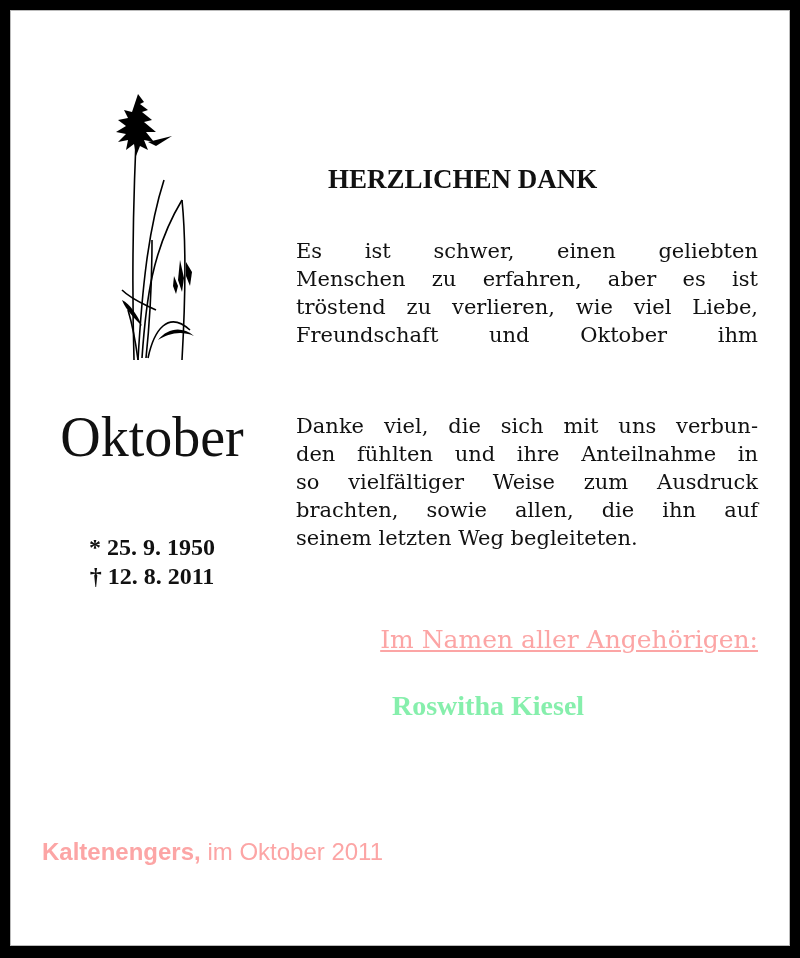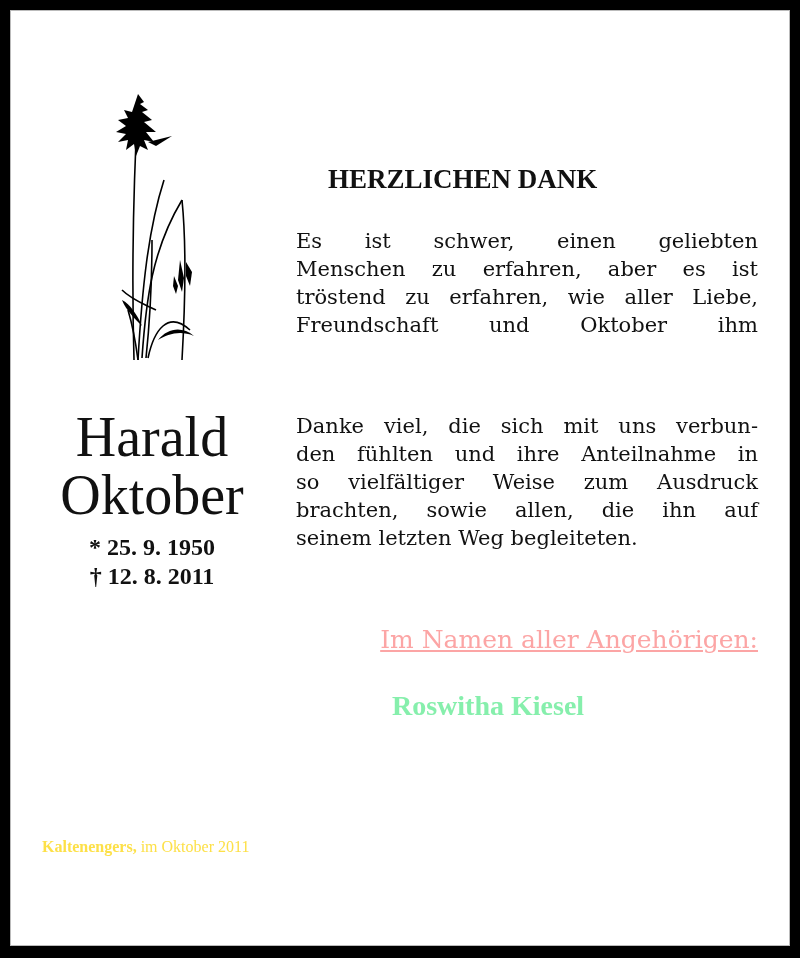--- a/index.html
+++ b/index.html
@@ -5,25 +5,25 @@
   html, body { margin:0; padding:0; }
   body { width:800px; height:958px; background:#000; position:relative; overflow:hidden; }
   .frame { position:absolute; left:10px; top:10px; width:780px; height:936px; background:#fff; box-shadow: inset 0 0 0 1px #bbb; }
   .plant { position:absolute; left:108px; top:90px; width:92px; height:272px; }
   .name { position:absolute; left:40px; top:408px; width:224px; text-align:center; font-family:"Liberation Serif", serif; font-size:56px; line-height:58px; color:#111; }
   .dates { position:absolute; left:40px; top:533px; width:224px; text-align:center; font-family:"Liberation Serif", serif; font-weight:bold; font-size:24px; line-height:29px; color:#111; }
   .title { position:absolute; left:296px; top:164px; font-family:"Liberation Serif", serif; font-weight:bold; font-size:27px; color:#111;margin-left:32px; }
   .para { position:absolute; left:296px; width:462px; font-family:"DejaVu Serif", serif; font-size:21px; line-height:28px; text-align:justify; color:#111; }
   .para span { display:block; text-align-last:justify; }
   .para span.last { text-align-last:left; }
-  .p1 { top:227px; }
+  .p1 { top:237px; }
   .p2 { top:412px; }
   .signoff { position:absolute; right:42px; top:625px; font-family:"DejaVu Serif", serif; font-size:25px; color:#fca5a5;text-decoration:underline; }
   .signer { position:absolute; left:392px; top:690px; font-family:"Liberation Serif", serif; font-weight:bold; font-size:28px; color:#86efac; }
-  .footer { position:absolute; left:42px; top:838px; font-family:Liberation Serif, serif; font-size:16px; color:#fde047; }
+  .footer { position:absolute; left:42px; top:838px; font-family:Liberation Sans, sans-serif; font-size:24px; color:#fca5a5; }
   .footer b { font-weight:bold; }
 </style>
 </head>
 <body>
 
 <div class="frame"></div>
 
 <svg class="plant" viewBox="0 0 92 272">
   <g stroke="#000" fill="none" stroke-width="1.6">
     <path d="M26 270 C24 200 24 120 30 10"></path>
@@ -40,35 +40,34 @@
     <path d="M40 52 l24 -6 l-16 10 z"></path>
     <path d="M14 210 C22 214 30 226 34 236 C26 228 18 220 14 210z"></path>
     <path d="M72 170 l4 18 l-2 14 l-4 -12 z"></path>
     <path d="M78 172 l6 10 l-2 14 l-4 -10 z"></path>
     <path d="M66 186 l4 10 l-2 8 l-3 -8 z"></path>
     <path d="M50 250 C60 238 74 236 86 246 C72 240 60 244 50 250z"></path>
   </g>
 </svg>
 
 <div class="name">
-  <div>Harald</div>
   <div>Oktober</div>
 </div>
 
 <div class="dates">
   <div>* 25. 9. 1950</div>
   <div>† 12. 8. 2011</div>
 </div>
 
 <div class="title">HERZLICHEN DANK</div>
 
 <div class="para p1">
   <span>Es ist schwer, einen geliebten</span>
   <span>Menschen zu erfahren, aber es ist</span>
-  <span>tröstend zu erfahren, wie aller Liebe,</span>
+  <span>tröstend zu verlieren, wie viel Liebe,</span>
   <span>Freundschaft und Oktober ihm</span>
 </div>
 
 <div class="para p2">
   <span>Danke viel, die sich mit uns verbun-</span>
   <span>den fühlten und ihre Anteilnahme in</span>
   <span>so vielfältiger Weise zum Ausdruck</span>
   <span>brachten, sowie allen, die ihn auf</span>
   <span class="last">seinem letzten Weg begleiteten.</span>
 </div>

